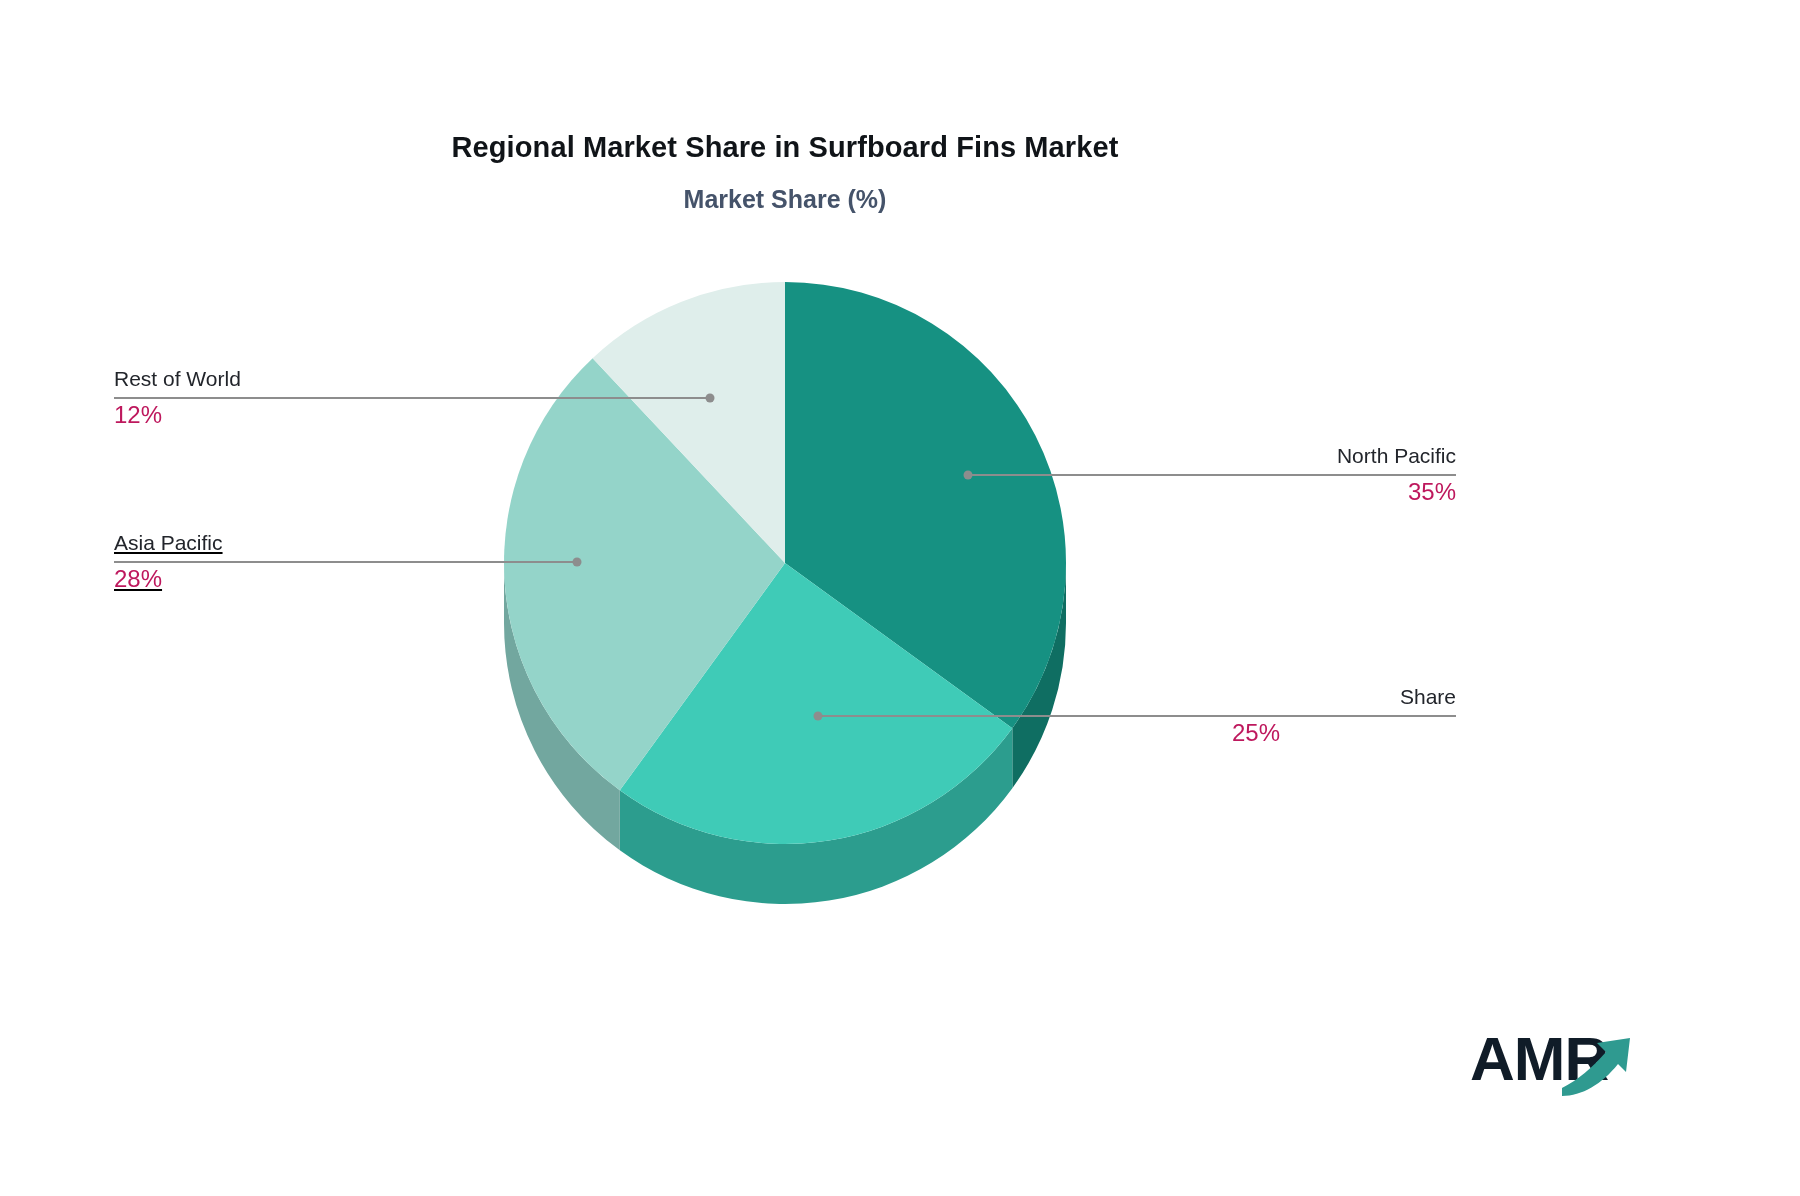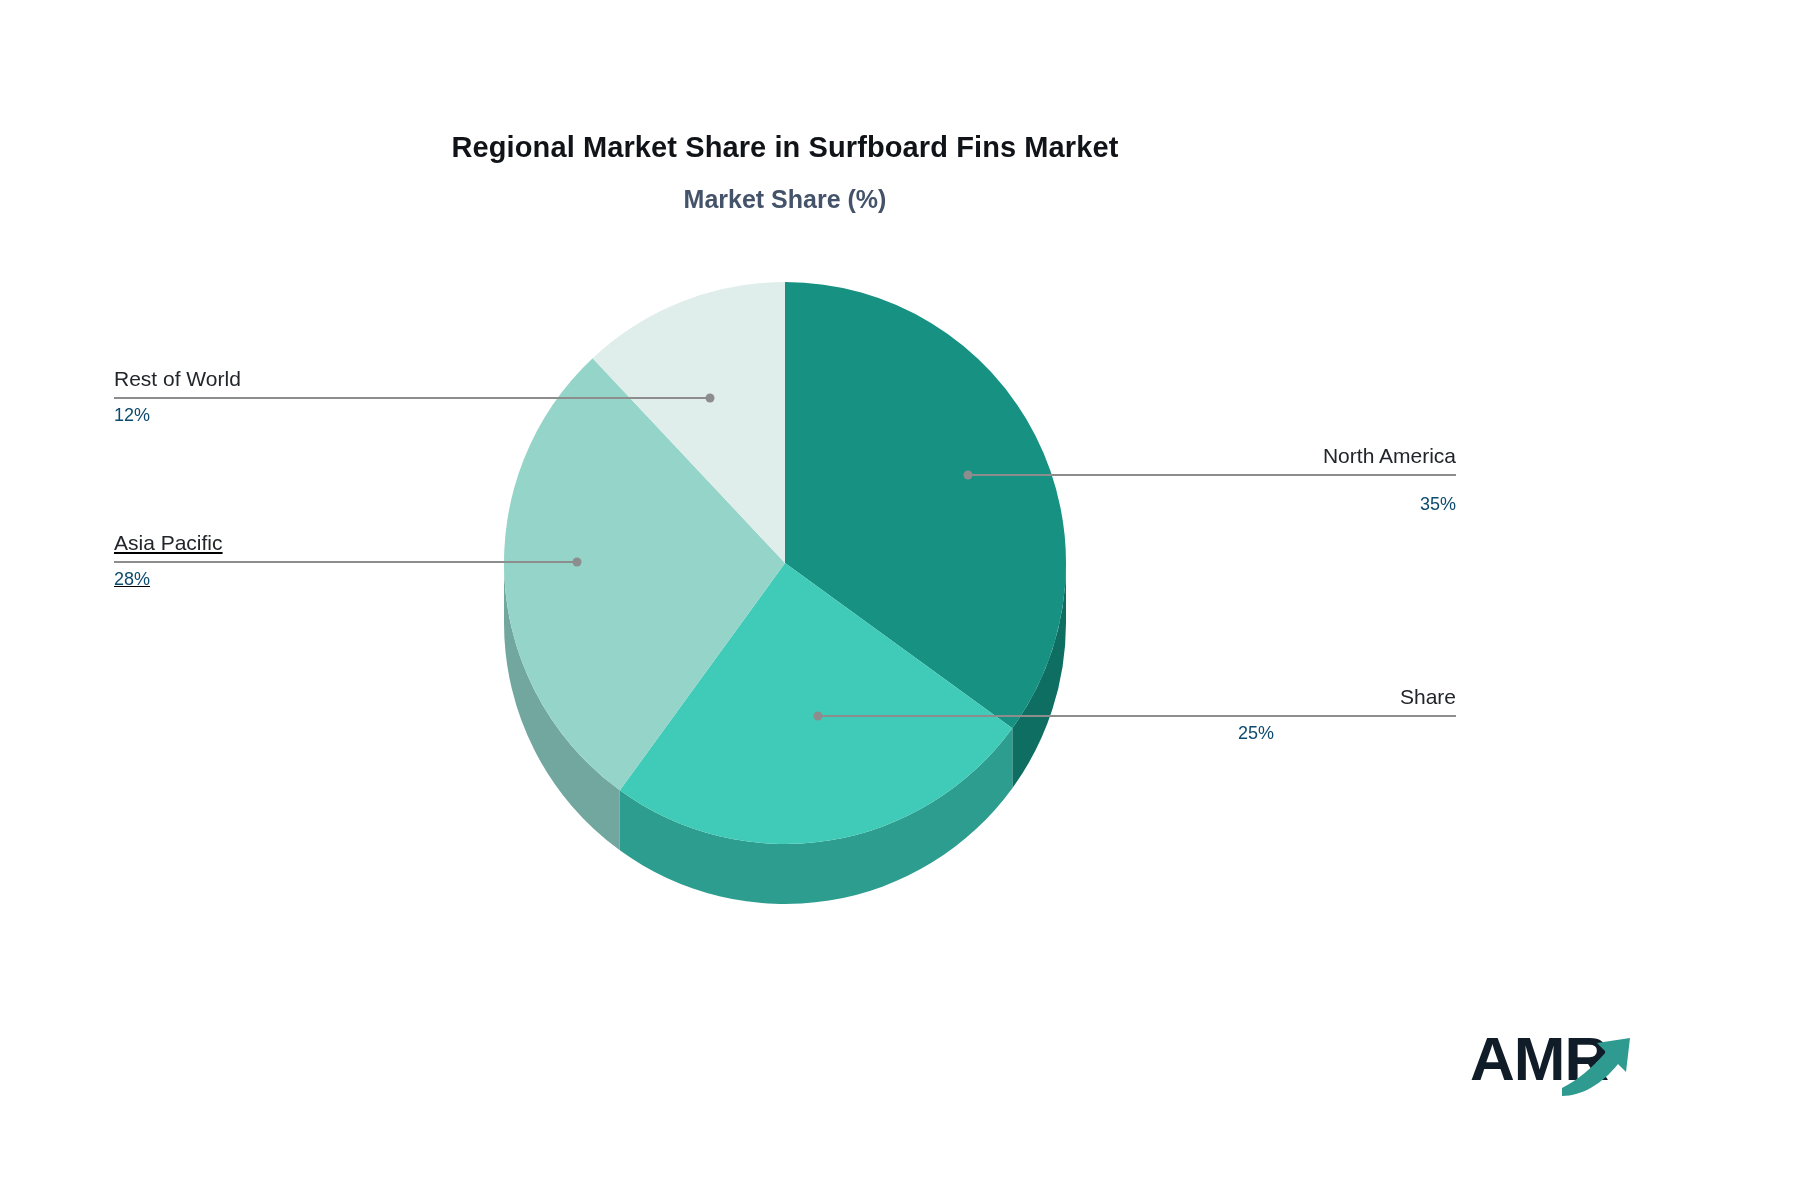--- a/index.html
+++ b/index.html
@@ -29,21 +29,21 @@
 
   
   #chart{position:absolute;left:0;top:0;}
 
   
   .callout{position:absolute;}
   .callout .name{
     font-size:21px;color:#22252b;white-space:nowrap;line-height:26px;
   }
   .callout .pct{
-    font-size:18px;color:#0c4a6e;white-space:nowrap;line-height:26px;
+    font-size:24px;color:#be185d;white-space:nowrap;line-height:26px;
   }
   .callout.right{text-align:right;}
   .callout.left{text-align:left;}
 
   
   #logo{position:absolute;left:1470px;top:1018px;width:190px;height:90px;}
 </style>
 </head>
 <body>
 
@@ -87,22 +87,22 @@
     <div class="name">Rest of World</div>
     <div class="pct" style="margin-top:10px;">12%</div>
   </div>
 
   <div class="callout left" style="left:114px;top:530px;text-decoration:underline;">
     <div class="name">Asia Pacific</div>
     <div class="pct" style="margin-top:10px;">28%</div>
   </div>
 
   <div class="callout right" style="left:1056px;top:443px;width:400px;">
-    <div class="name">North America</div>
-    <div class="pct" style="margin-top:22px;">35%</div>
+    <div class="name">North Pacific</div>
+    <div class="pct" style="margin-top:10px;">35%</div>
   </div>
 
   <div class="callout right" style="left:1056px;top:684px;width:400px;">
     <div class="name">Share</div>
     <div class="pct" style="margin-top:10px;text-align:center;">25%</div>
   </div>
 
   <svg id="logo" viewBox="0 0 190 90">
     <text x="0" y="62" font-family="Liberation Sans, sans-serif" font-size="62" font-weight="bold" fill="#101c28" letter-spacing="-1">AMR</text>
     <g>

